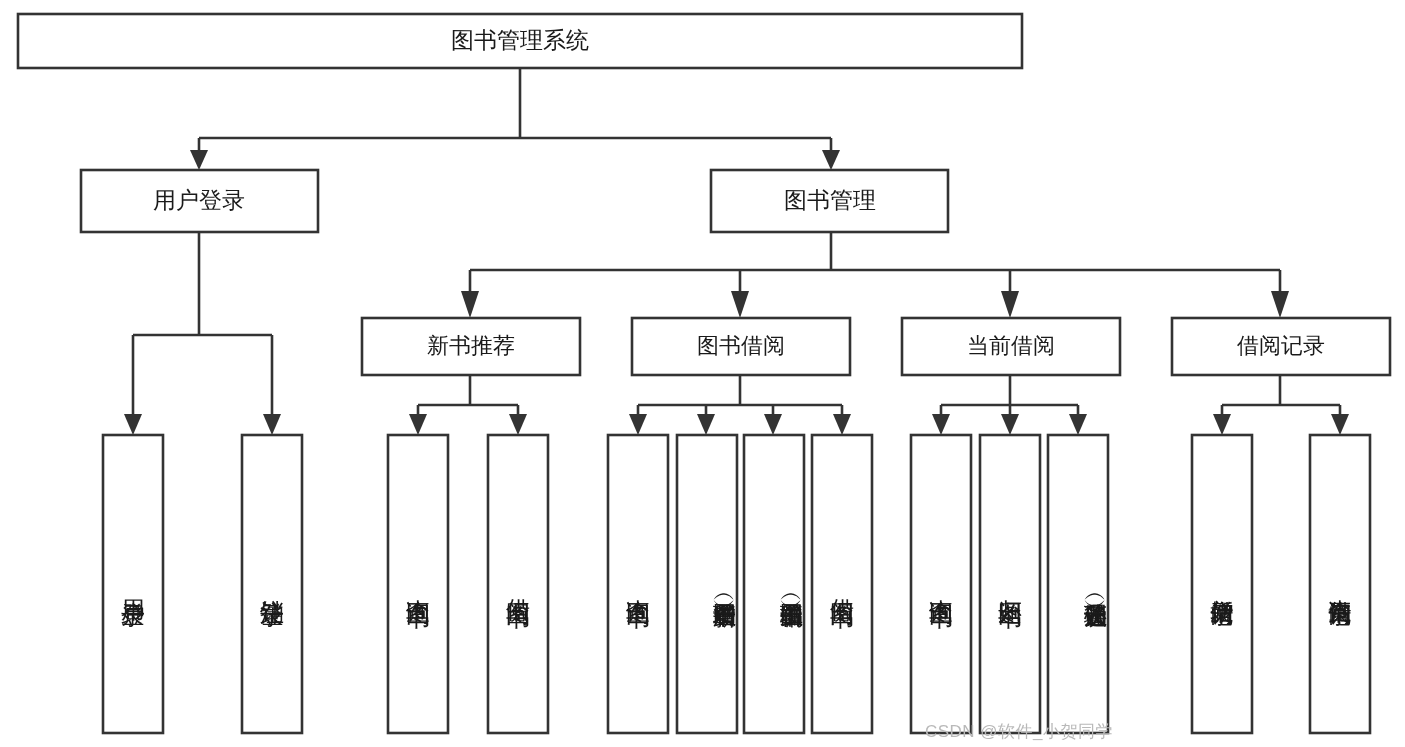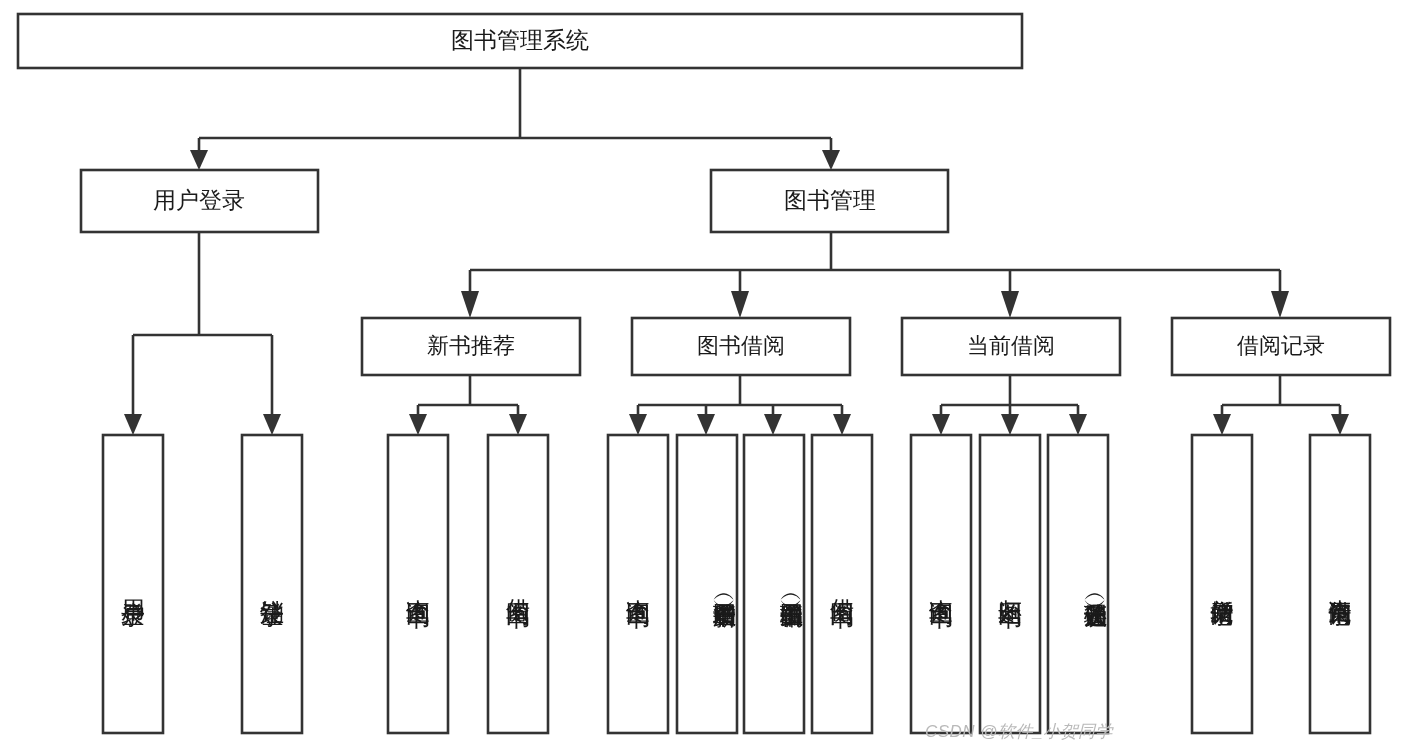--- a/index.html
+++ b/index.html
@@ -55,21 +55,20 @@
   .watermark {
     position: absolute;
     right: 8px;
     bottom: 4px;
     font-family: "Liberation Sans", "DejaVu Sans", sans-serif;
     font-size: 17px;
     color: #b9b9b9;
     letter-spacing: 0.5px;
     white-space: nowrap;
     user-select: none;
-    font-style: italic;
   }
 </style>
 </head>
 <body>
 
 <div id="diagram-root">
 
   <svg class="diagram-canvas" viewBox="0 0 1405 747" xmlns="http://www.w3.org/2000/svg">
 
     <g>

